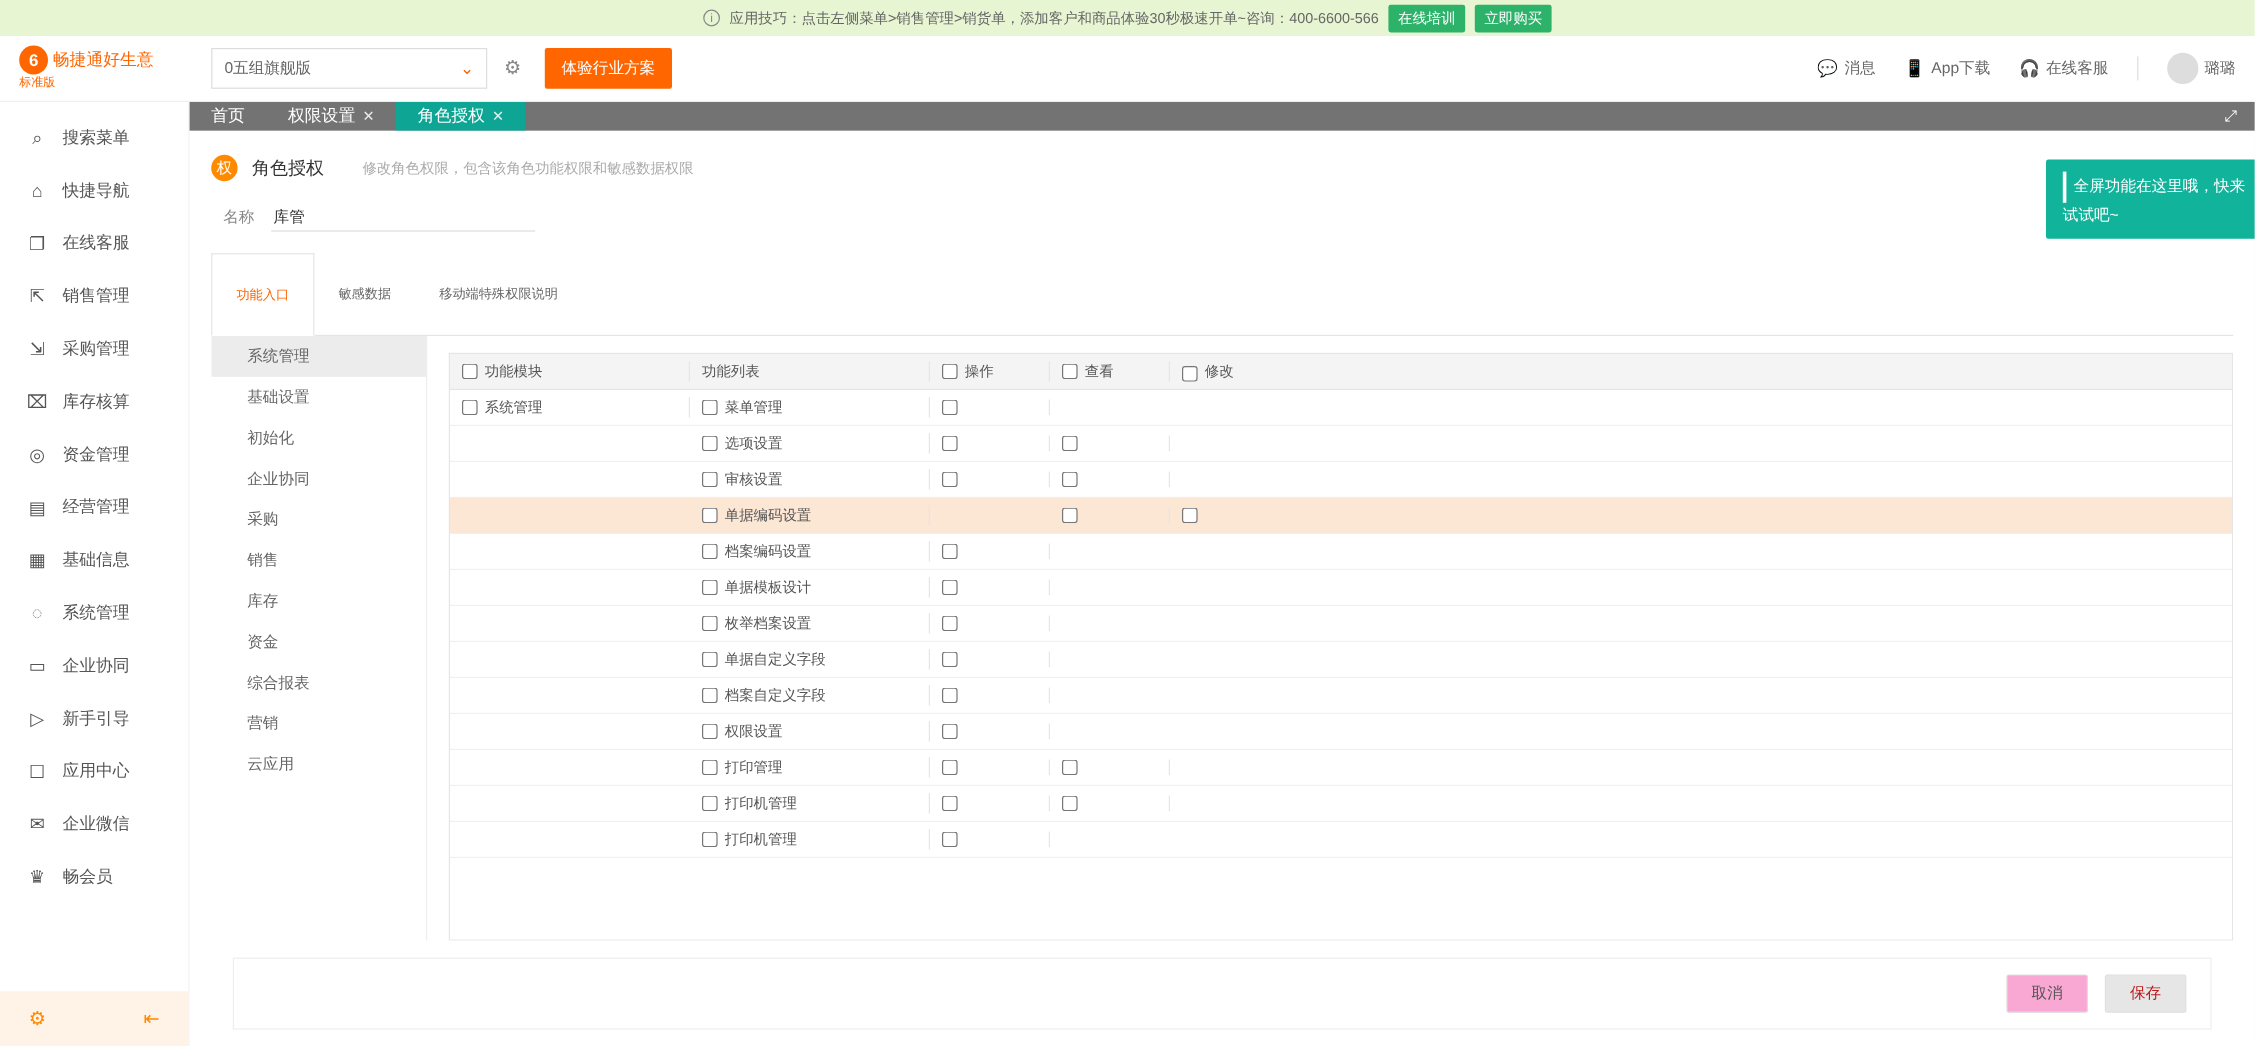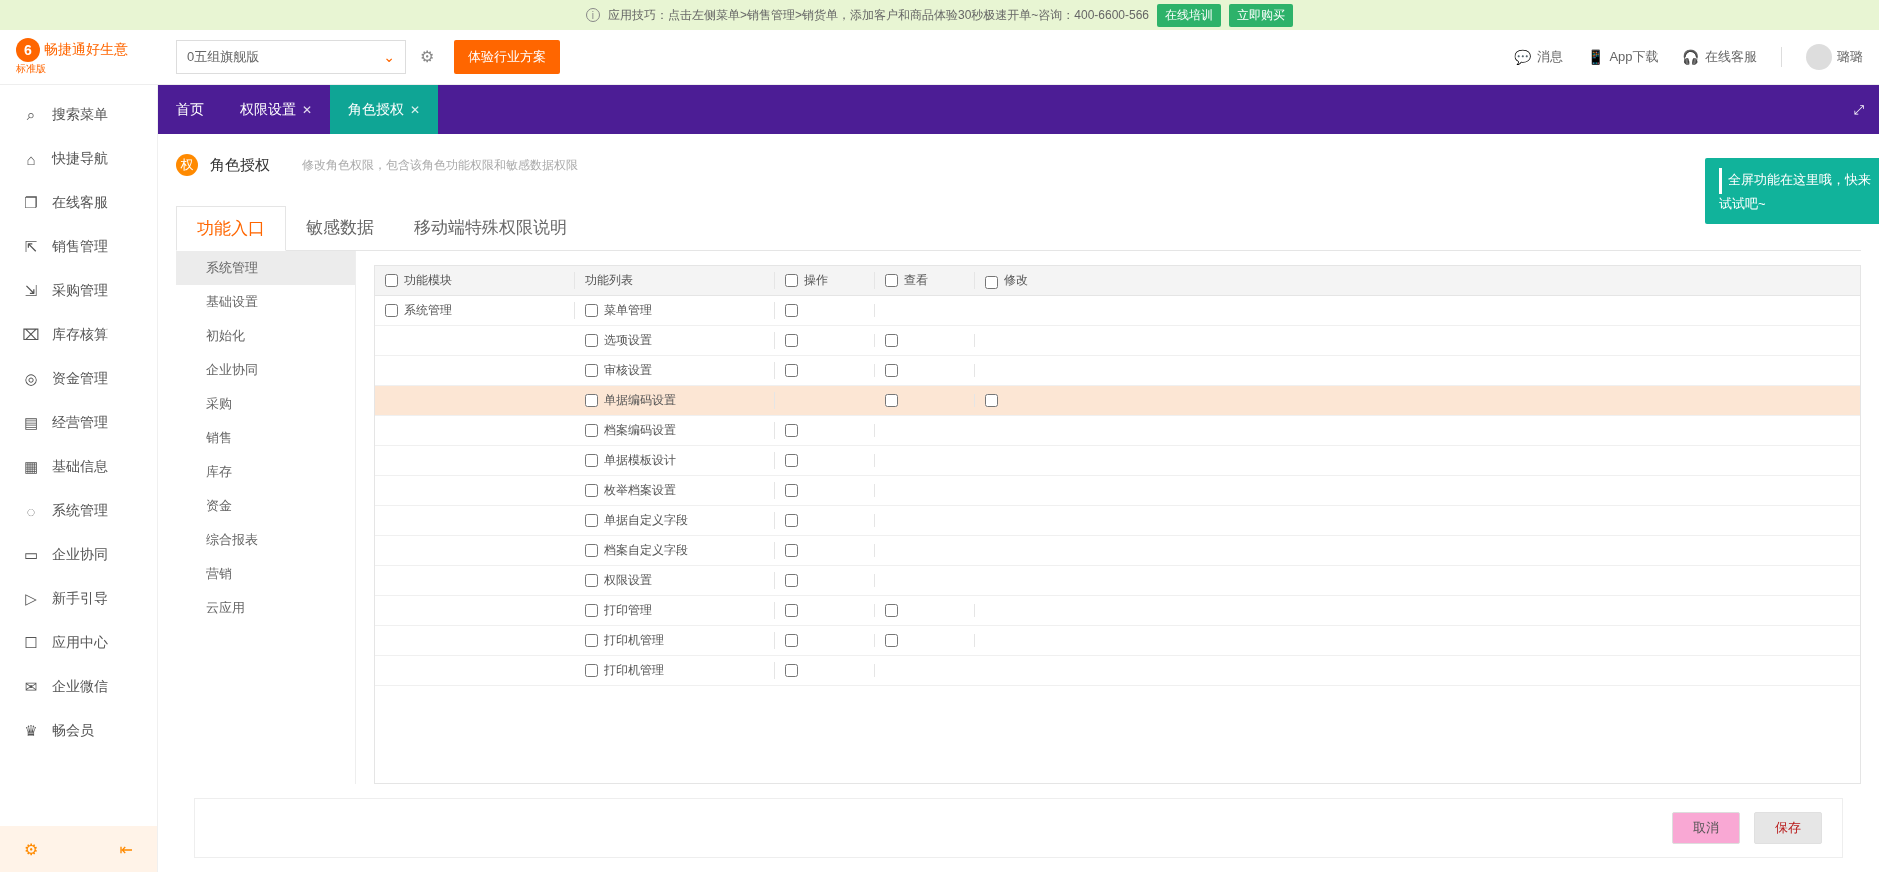--- a/index.html
+++ b/index.html
@@ -29,41 +29,41 @@
 
 .sidebar { width: 158px; background: #fff; border-right: 1px solid #f0f0f0; display: flex; flex-direction: column; }
 .sidebar-items { flex: 1; overflow-y: auto; padding-top: 8px; }
 .sidebar-item { height: 44px; display: flex; align-items: center; padding-left: 22px; gap: 12px; color: #555; cursor: pointer; font-size: 14px; }
 .sidebar-item .sico { width: 18px; text-align: center; font-size: 15px; }
 .sidebar-footer { height: 46px; background: #fff3e8; display: flex; align-items: center; justify-content: space-between; padding: 0 24px; color: #ff8a00; }
 .sidebar-footer span { cursor: pointer; font-size: 16px; }
 
 .main { flex: 1; display: flex; flex-direction: column; background: #f5f5f5; min-width: 0; }
 
-.tabs-bar { height: 49px; background: #4c1d95; display: flex; align-items: stretch; color: #fff; }
+.tabs-bar { height: 24px; background: #737373; display: flex; align-items: stretch; color: #fff; }
 .tabs-bar .tab { padding: 0 18px; display: flex; align-items: center; gap: 6px; cursor: pointer; font-size: 14px; }
 .tabs-bar .tab.active { background: #0fa595; }
 .tabs-bar .tab .close { font-size: 12px; opacity: .85; }
 .tabs-bar .expand-btn { margin-left: auto; width: 40px; display: flex; align-items: center; justify-content: center; cursor: pointer; }
 
 .content { flex: 1; display: flex; flex-direction: column; padding: 20px 18px 0 18px; background: #fff; margin: 0; overflow: hidden; position: relative; }
 .page-head { display: flex; align-items: center; gap: 12px; margin-bottom: 18px; }
 .page-head .circ { width: 22px; height: 22px; border-radius: 50%; background: #ff8a00; color: #fff; display: flex; align-items: center; justify-content: center; font-size: 13px; }
 .page-head .title { font-size: 15px; color: #333; font-weight: 500; }
 .page-head .subtitle { font-size: 12px; color: #aaa; margin-left: 20px; }
 
 .callout { position: absolute; right: -6px; top: 24px; background: #11b39b; color: #fff; padding: 10px 14px; font-size: 13px; border-radius: 2px; max-width: 180px; line-height: 1.5; }
 .callout .bar { display: inline-block; width: 3px; height: 26px; background: #fff; vertical-align: middle; margin-right: 6px; }
 
 .name-row { display: flex; align-items: center; gap: 14px; margin-bottom: 18px; padding-left: 10px; }
 .name-row label { color: #888; font-size: 13px; }
 .name-row .name-input { border: none; border-bottom: 1px solid #ddd; padding: 4px 2px; width: 220px; font-size: 13px; color: #333; }
 
 .inner-tabs { display: flex; border-bottom: 1px solid #e5e5e5; }
-.inner-tabs .itab { padding: 10px 20px; cursor: pointer; font-size: 17px; color: #666; margin-top: 12px; }
+.inner-tabs .itab { padding: 26px 20px; cursor: pointer; font-size: 11px; color: #666; }
 .inner-tabs .itab.active { color: #ff6600; border: 1px solid #e5e5e5; border-bottom: 1px solid #fff; margin-bottom: -1px; background: #fff; }
 
 .perm-body { flex: 1; display: flex; overflow: hidden; }
 .cat-list { width: 180px; border-right: 1px solid #eee; background: #fff; overflow-y: auto; }
 .cat-item { height: 34px; display: flex; align-items: center; padding-left: 30px; color: #666; cursor: pointer; font-size: 13px; }
 .cat-item.active { background: #ececec; }
 
 .perm-table-wrap { flex: 1; overflow: hidden; padding: 14px 0 0 18px; display: flex; flex-direction: column; }
 .perm-table { border: 1px solid #e5e5e5; flex: 1; display: flex; flex-direction: column; overflow: hidden; }
 .pt-head, .pt-row { display: flex; align-items: center; min-height: 30px; }
@@ -223,20 +223,24 @@
       <div class="callout">
         <span class="bar"></span><span>全屏功能在这里哦，快来试试吧~</span>
       </div>
 
       <div class="page-head">
         <span class="circ">权</span>
         <span class="title">角色授权</span>
         <span class="subtitle">修改角色权限，包含该角色功能权限和敏感数据权限</span>
       </div>
 
+      <div class="name-row">
+        <label>名称</label>
+        <input class="name-input" value="库管" style="">
+      </div>
 
       <div class="inner-tabs" id="inner-tabs">
           <div class="itab active">功能入口</div>
           <div class="itab">敏感数据</div>
           <div class="itab">移动端特殊权限说明</div>
         </div>
 
       <div class="perm-body">
         <div class="cat-list" id="cat-list">
             <div class="cat-item active">系统管理</div>

